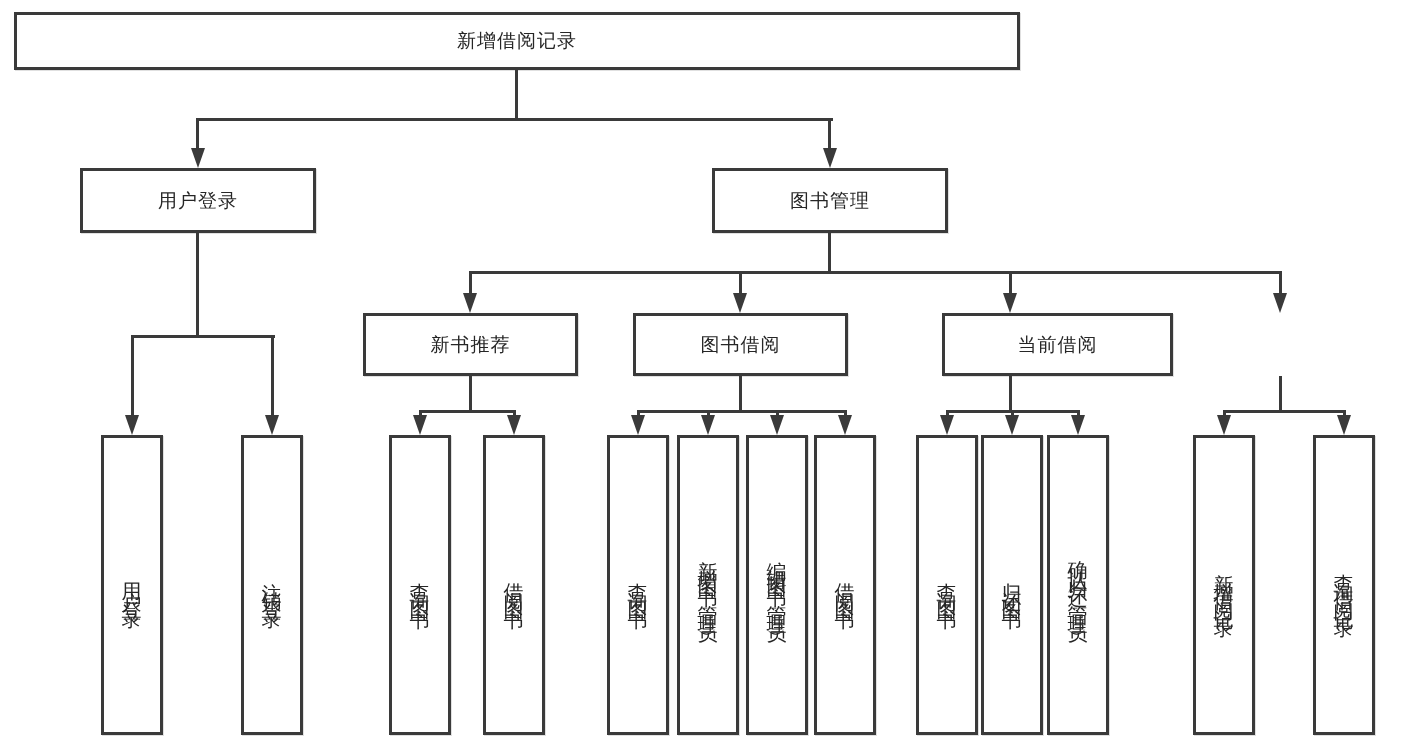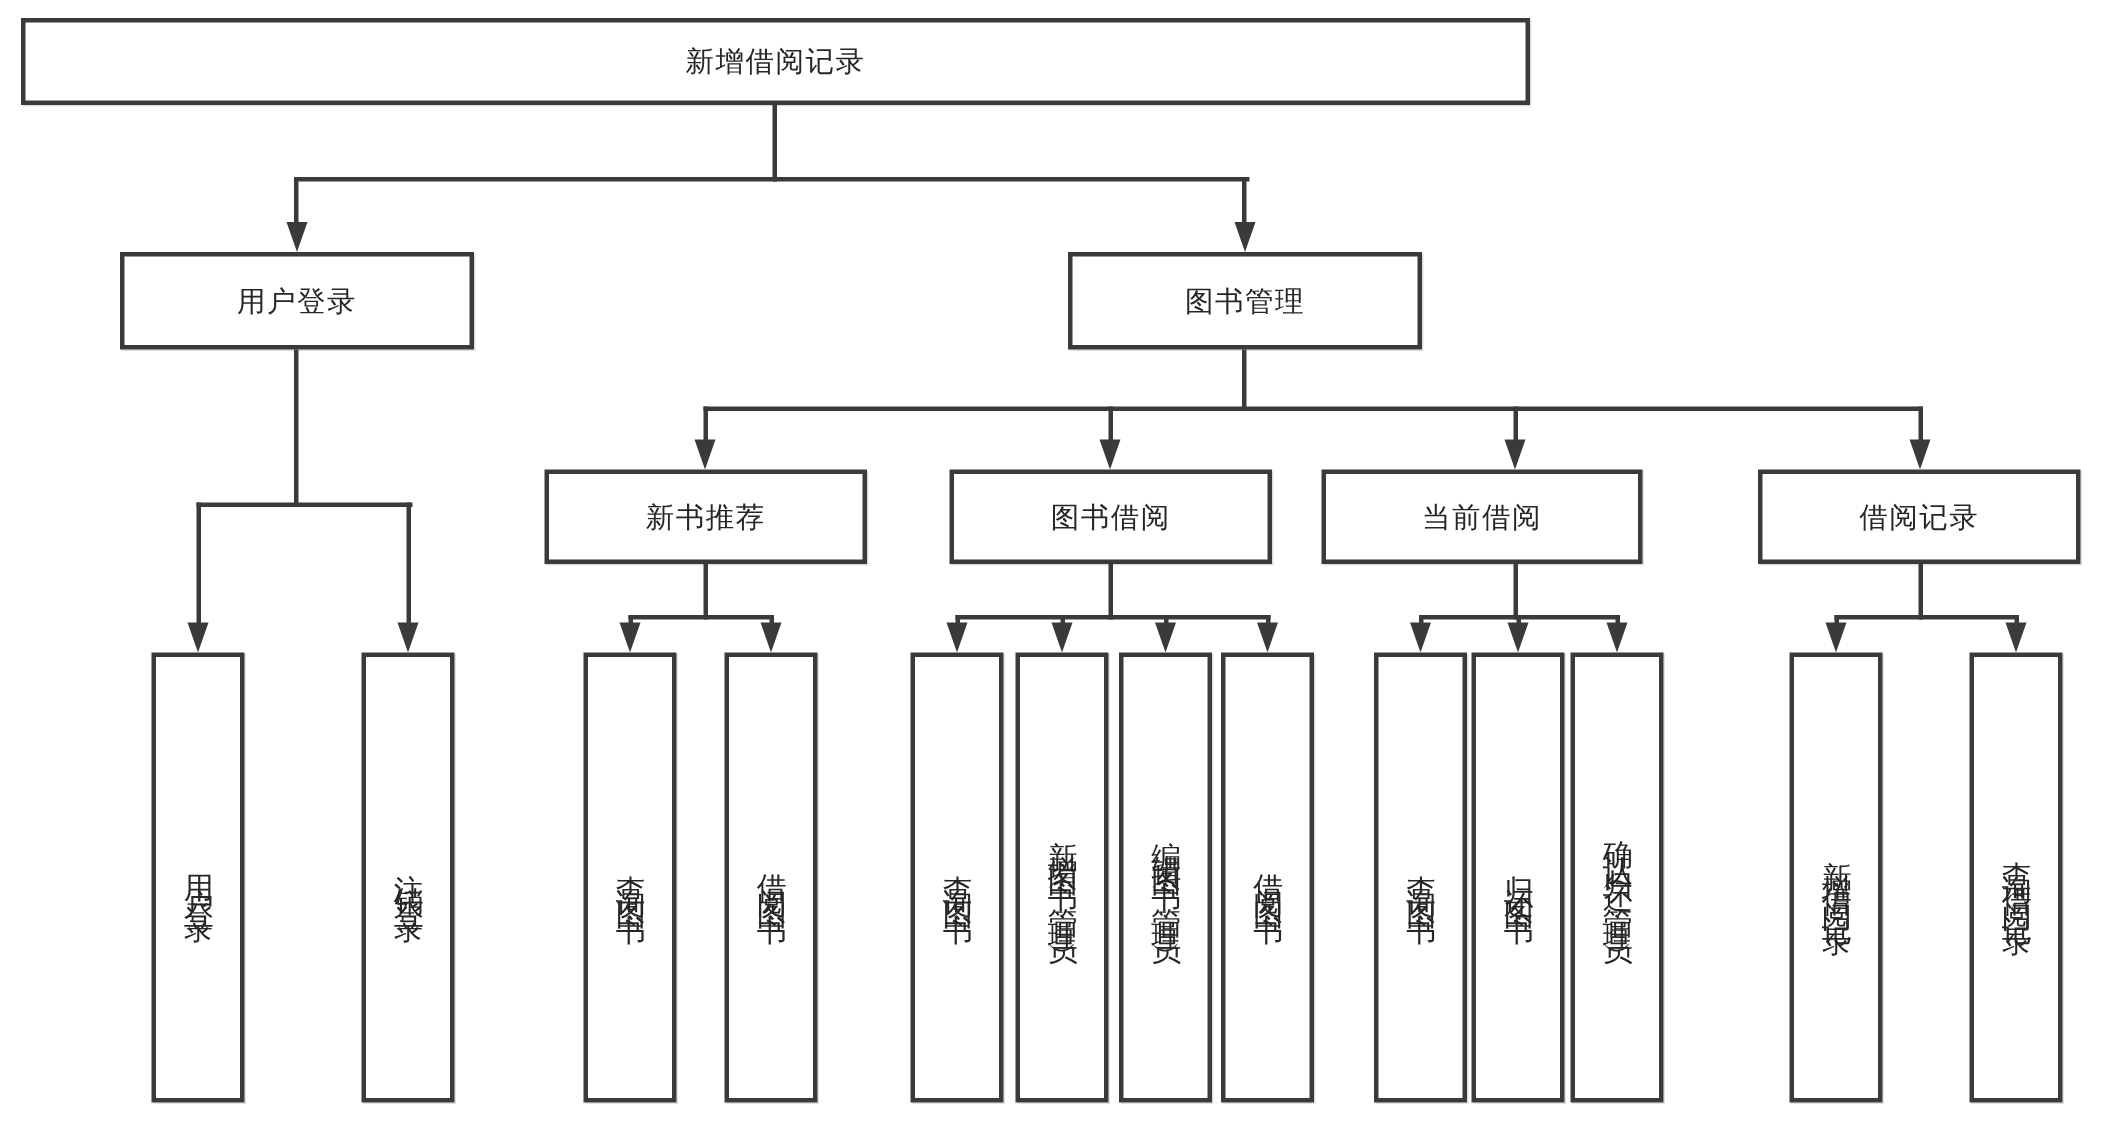--- a/index.html
+++ b/index.html
@@ -103,25 +103,22 @@
   <div class="arrow-down" style="left:1003px; top:293px;"></div>
   <div class="line" style="left:1279px; top:271px; width:3px; height:26px;"></div>
   <div class="arrow-down" style="left:1273px; top:293px;"></div>
 
   <div class="box hbox" style="left:363px; top:313px; width:215px; height:63px;">
     <span>新书推荐</span>
   </div>
   <div class="box hbox" style="left:633px; top:313px; width:215px; height:63px;">
     <span>图书借阅</span>
   </div>
-  <div class="box hbox" style="left:881px; top:313px; width:214px; height:63px;">
+  <div class="box hbox" style="left:942px; top:313px; width:231px; height:63px;">
     <span>当前借阅</span>
-  </div>
-  <div class="box hbox" style="left:1172px; top:313px; width:215px; height:63px;">
-    <span>借阅记录</span>
   </div>
 
   <div class="line" style="left:469px; top:376px; width:3px; height:37px;"></div>
   <div class="line" style="left:419px; top:410px; width:97px; height:3px;"></div>
   <div class="line" style="left:419px; top:410px; width:3px; height:10px;"></div>
   <div class="arrow-down" style="left:413px; top:415px;"></div>
   <div class="line" style="left:513px; top:410px; width:3px; height:10px;"></div>
   <div class="arrow-down" style="left:507px; top:415px;"></div>
 
   <div class="line" style="left:739px; top:376px; width:3px; height:37px;"></div>

